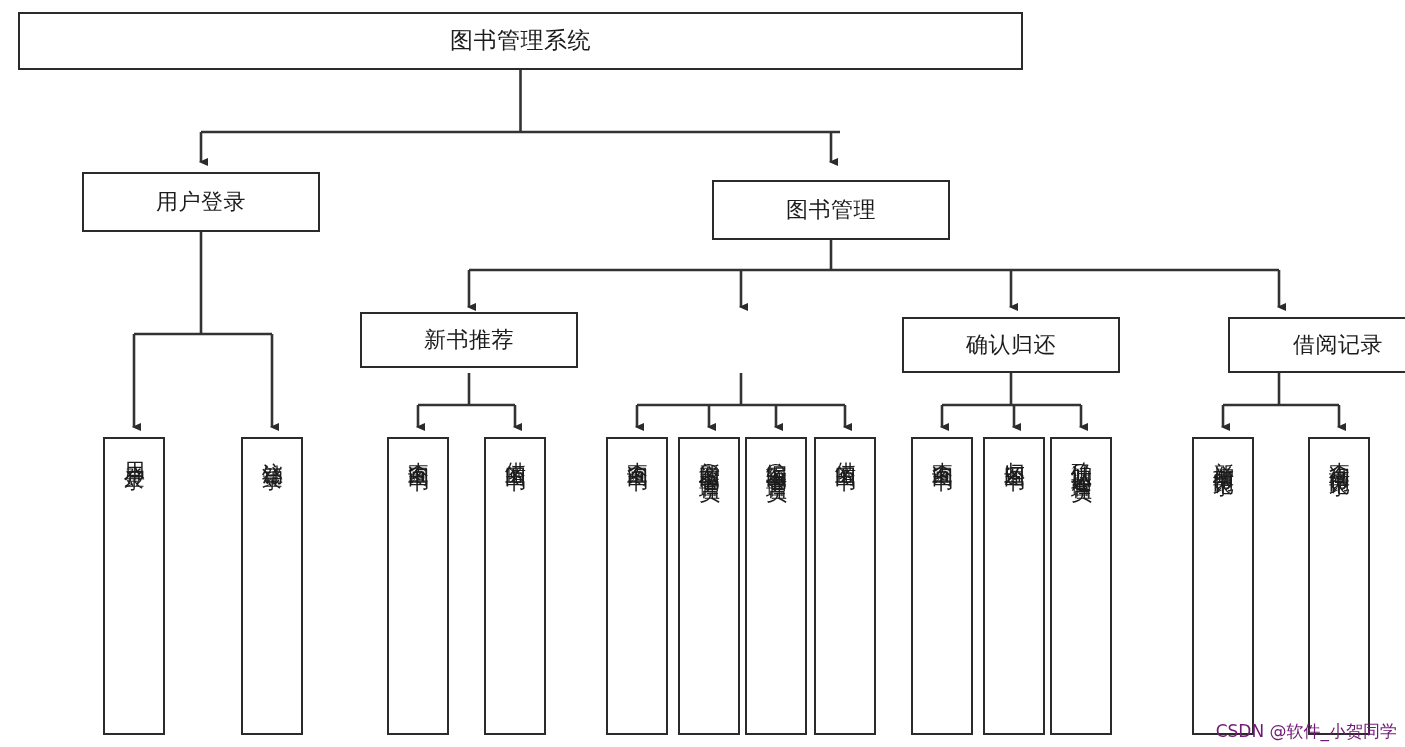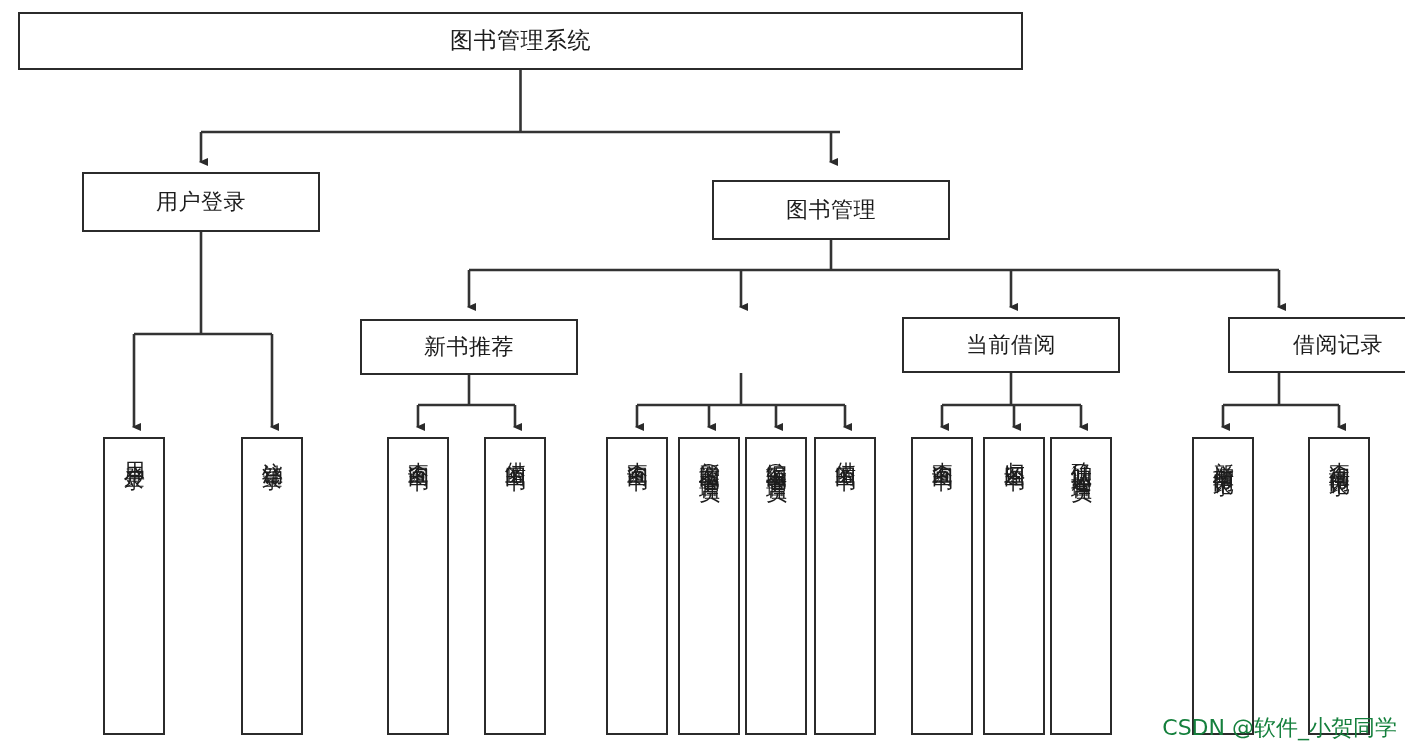--- a/index.html
+++ b/index.html
@@ -62,22 +62,22 @@
     text-orientation: upright;
     font-size: 21px;
     letter-spacing: 3px;
     line-height: 1;
     white-space: nowrap;
   }
   #watermark {
     position: absolute;
     right: 8px;
     bottom: 4px;
-    font-size: 22px;
-    color: #15803d;
+    font-size: 17px;
+    color: #701a75;
     z-index: 5;
     white-space: nowrap;
     font-family: "DejaVu Sans", "Liberation Sans", sans-serif;
   }
 </style>
 </head>
 <body>
 
 <div id="diagram-root">
 
@@ -135,25 +135,25 @@
     <span class="label">图书管理系统</span>
   </div>
 
   <div class="node horizontal" id="node-l2-0" style="left: 82px; top: 172px; width: 238px; height: 60px;">
     <span class="label">用户登录</span>
   </div>
   <div class="node horizontal" id="node-l2-1" style="left: 712px; top: 180px; width: 238px; height: 60px;">
     <span class="label">图书管理</span>
   </div>
 
-  <div class="node horizontal" id="node-l3-0" style="left: 360px; top: 319px; width: 218px; height: 56px;">
+  <div class="node horizontal" id="node-l3-0" style="left: 360px; top: 312px; width: 218px; height: 56px;">
     <span class="label">新书推荐</span>
   </div>
   <div class="node horizontal" id="node-l3-2" style="left: 902px; top: 317px; width: 218px; height: 56px;">
-    <span class="label">当前借阅</span>
+    <span class="label">确认归还</span>
   </div>
   <div class="node horizontal" id="node-l3-3" style="left: 1228px; top: 317px; width: 220px; height: 56px;">
     <span class="label">借阅记录</span>
   </div>
 
   <div class="node vertical" id="node-leaf-0" style="left: 103px; top: 437px; width: 62px; height: 298px;">
     <span class="label">用户登录</span>
   </div>
   <div class="node vertical" id="node-leaf-1" style="left: 241px; top: 437px; width: 62px; height: 298px;">
     <span class="label">注销登录</span>

